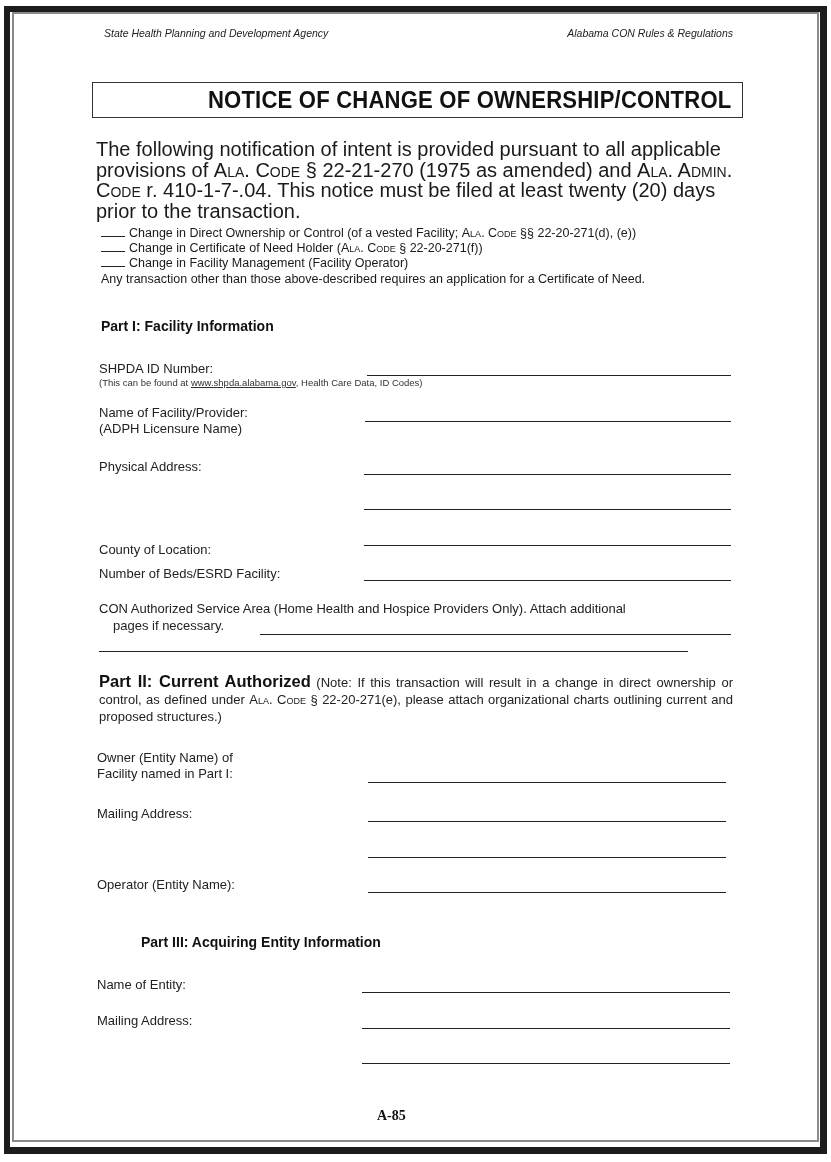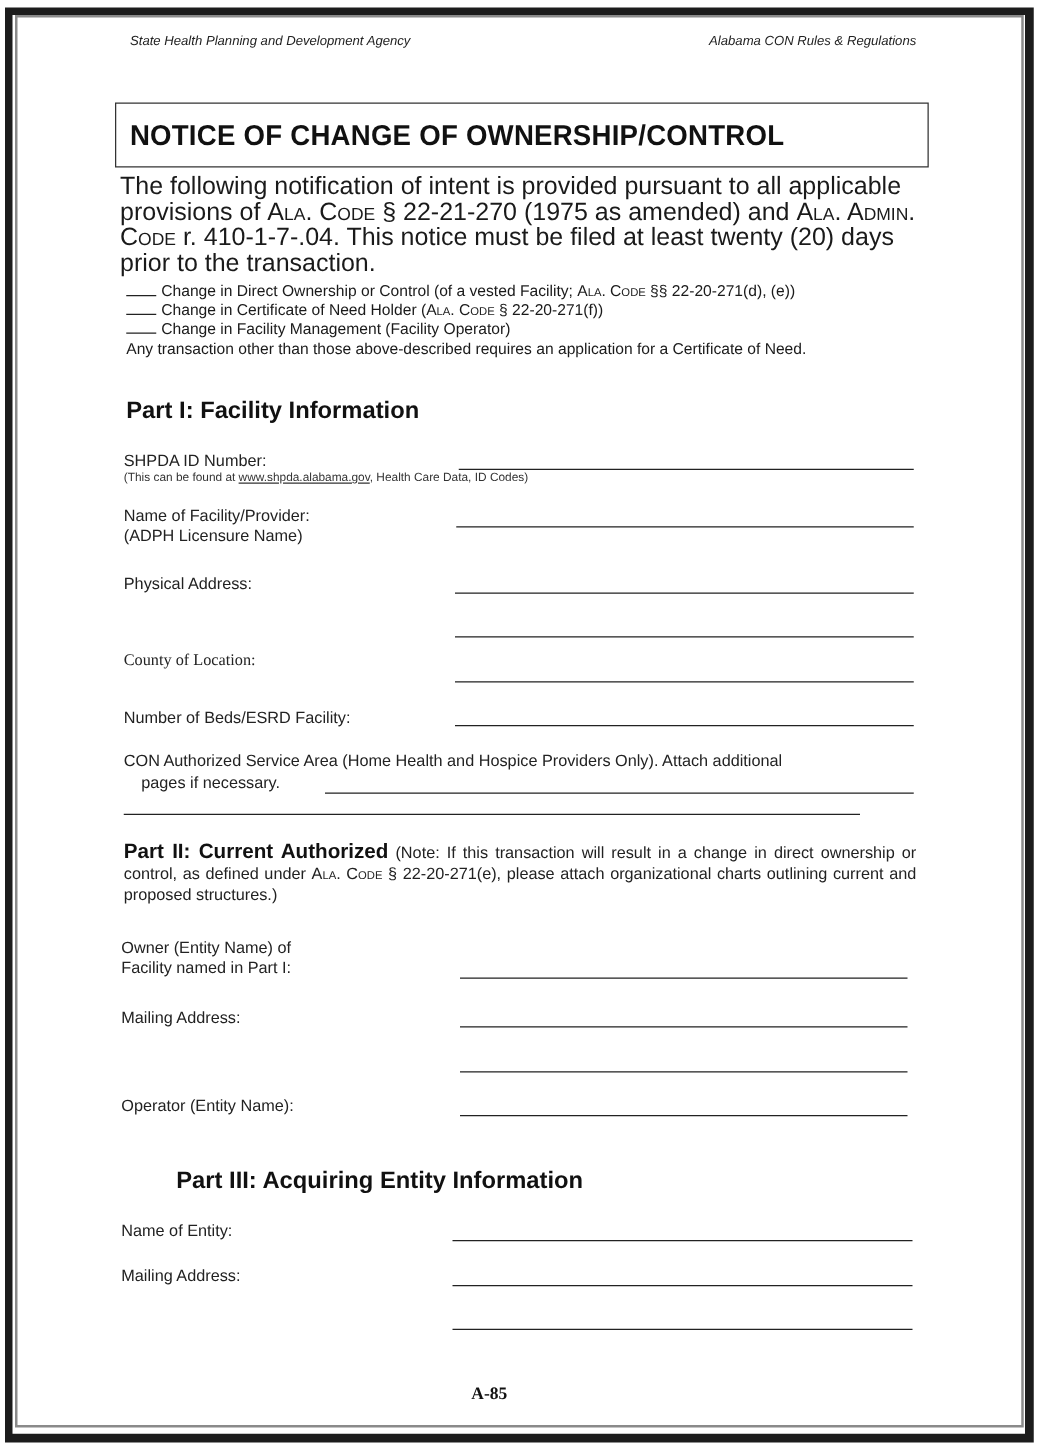--- a/index.html
+++ b/index.html
@@ -16,38 +16,38 @@
       position: absolute; left: 12px; top: 12px; width: 807px; height: 1130px;
       box-sizing: border-box; border: 2px solid #8a8a8a;
     }
     .abs { position: absolute; }
     .header-left, .header-right {
       top: 27px; font-size: 10.5px; font-style: italic; color: #222;
     }
     .header-left { left: 104px; }
     .header-right { right: 98px; }
     .title-box {
-      left: 92px; top: 82px; width: 651px; height: 52px; box-sizing: border-box;
-      border: 1.5px solid #333; display: flex; align-items: center; justify-content: flex-start;
+      left: 92px; top: 82px; width: 651px; height: 36px; box-sizing: border-box;
+      border: 1.5px solid #333; display: flex; align-items: center; justify-content: flex-end;
     }
     .title-text {
       font-size: 23px; font-weight: bold; letter-spacing: 0.2px; color: #111;
       transform: scaleX(0.96);
     }
     .intro {
       left: 96px; top: 139px; width: 645px; font-size: 20px; line-height: 20.5px; color: #1a1a1a;
     }
     .sc { font-variant: small-caps; }
     .options { left: 101px; top: 226px; width: 650px; font-size: 12.5px; line-height: 15.2px; }
     .opt-row { white-space: nowrap; }
     .blank {
       display: inline-block; width: 24px; border-bottom: 1.5px solid #222; margin-right: 4px;
       vertical-align: baseline; height: 10px;
     }
-    .section-title { font-size: 19px; font-weight: bold; color: #111; }
+    .section-title { font-size: 14px; font-weight: bold; color: #111; }
     .label { font-size: 13px; color: #222; line-height: 16px; }
     .sublabel { font-size: 9.5px; color: #333; }
     .sublabel u { color: #333; }
     .line { position: absolute; height: 0; border-top: 1.6px solid #222; }
     .field { cursor: text; }
     .note-para {
       left: 99px; top: 673px; width: 634px; font-size: 13px; line-height: 17px; text-align: justify; color: #222;
     }
     .note-para .section-title { font-size: 16.5px; }
     .page-num {
@@ -89,21 +89,21 @@
 <div class="line field" style="left:367px; top:375px; width:364px;"></div>
 
 <div class="abs label" style="left:99px; top:405px;">Name of Facility/Provider:</div>
 <div class="abs label" style="left:99px; top:421px;">(ADPH Licensure Name)</div>
 <div class="line field" style="left:365px; top:421px; width:366px;"></div>
 
 <div class="abs label" style="left:99px; top:459px;">Physical Address:</div>
 <div class="line field" style="left:364px; top:474px; width:367px;"></div>
 <div class="line field" style="left:364px; top:509px; width:367px;"></div>
 
-<div class="abs label" style="left:99px; top:520px;font-family:Liberation Serif, serif;">County of Location:</div>
+<div class="abs label" style="left:99px; top:542px;">County of Location:</div>
 <div class="line field" style="left:364px; top:545px; width:367px;"></div>
 
 <div class="abs label" style="left:99px; top:566px;">Number of Beds/ESRD Facility:</div>
 <div class="line field" style="left:364px; top:580px; width:367px;"></div>
 
 <div class="abs label" style="left:99px; top:601px;">CON Authorized Service Area (Home Health and Hospice Providers Only).  Attach additional</div>
 <div class="abs label" style="left:113px; top:618px;">pages if necessary.</div>
 <div class="line field" style="left:260px; top:634px; width:471px;"></div>
 <div class="line field" style="left:99px; top:651px; width:589px;"></div>
 

